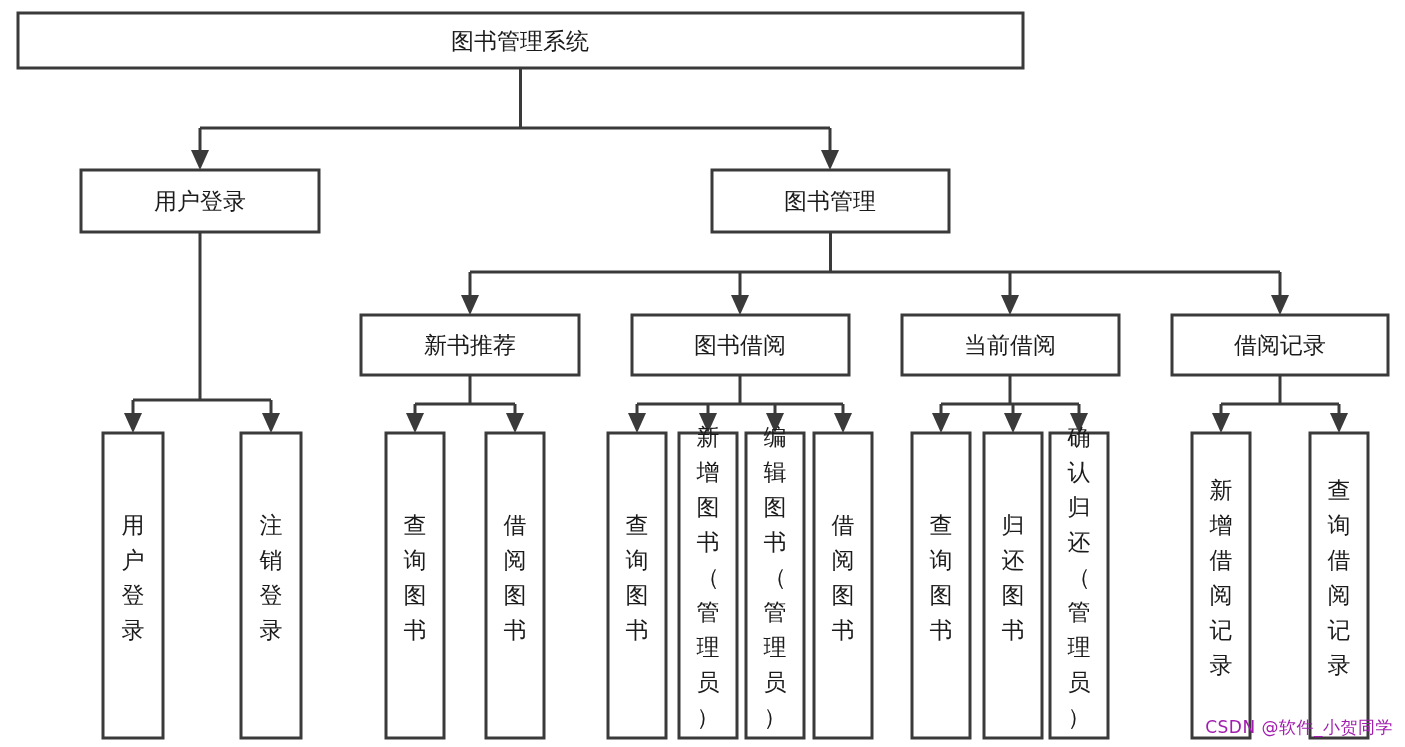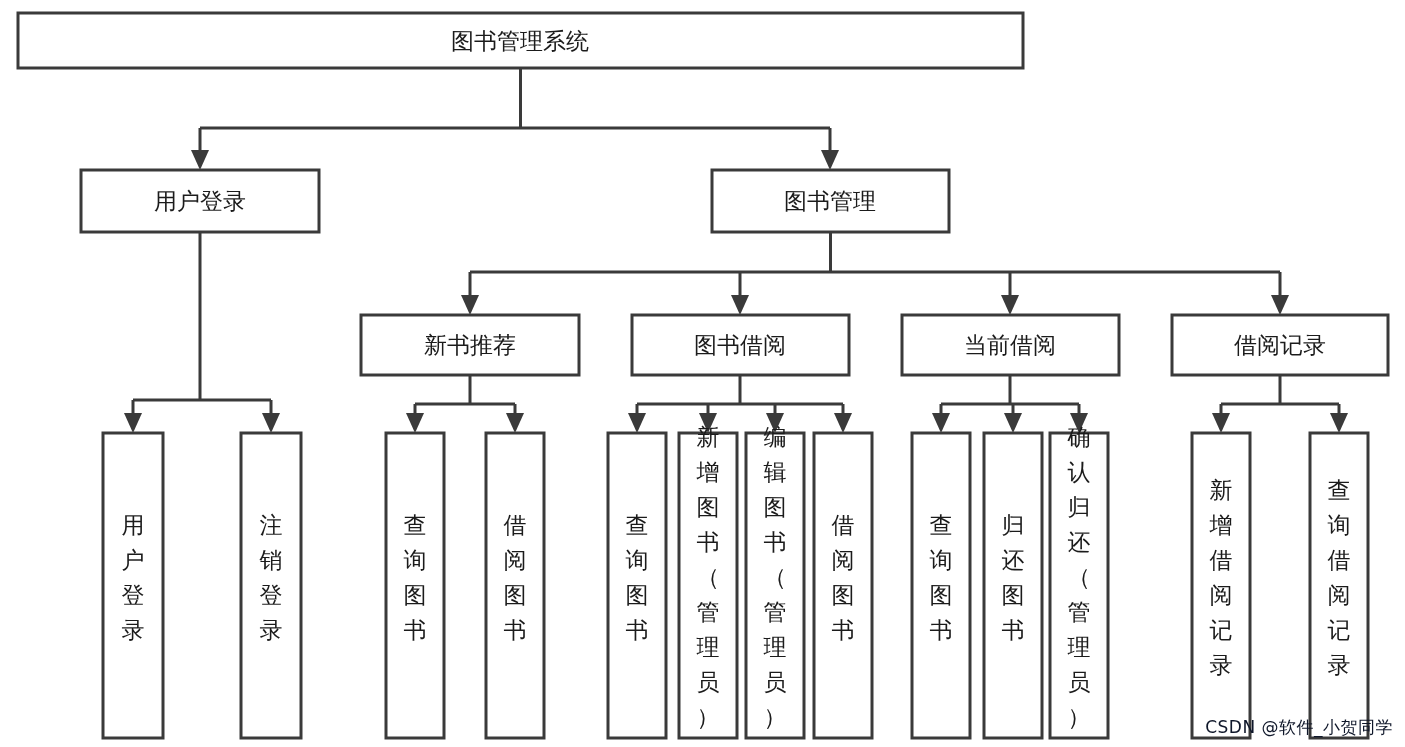--- a/index.html
+++ b/index.html
@@ -55,21 +55,21 @@
     font-family: "DejaVu Sans", "Liberation Sans", sans-serif;
     font-size: 23px;
     text-anchor: middle;
   }
   .watermark-text {
     position: absolute;
     right: 12px;
     bottom: 8px;
     font-family: "DejaVu Sans", "Liberation Sans", sans-serif;
     font-size: 17px;
-    color: #0f172a;
+    color: #a21caf;
     white-space: nowrap;
     letter-spacing: 0.5px;
     pointer-events: none;
   }
 </style>
 </head>
 <body>
 
 <div id="diagram-root">
 

